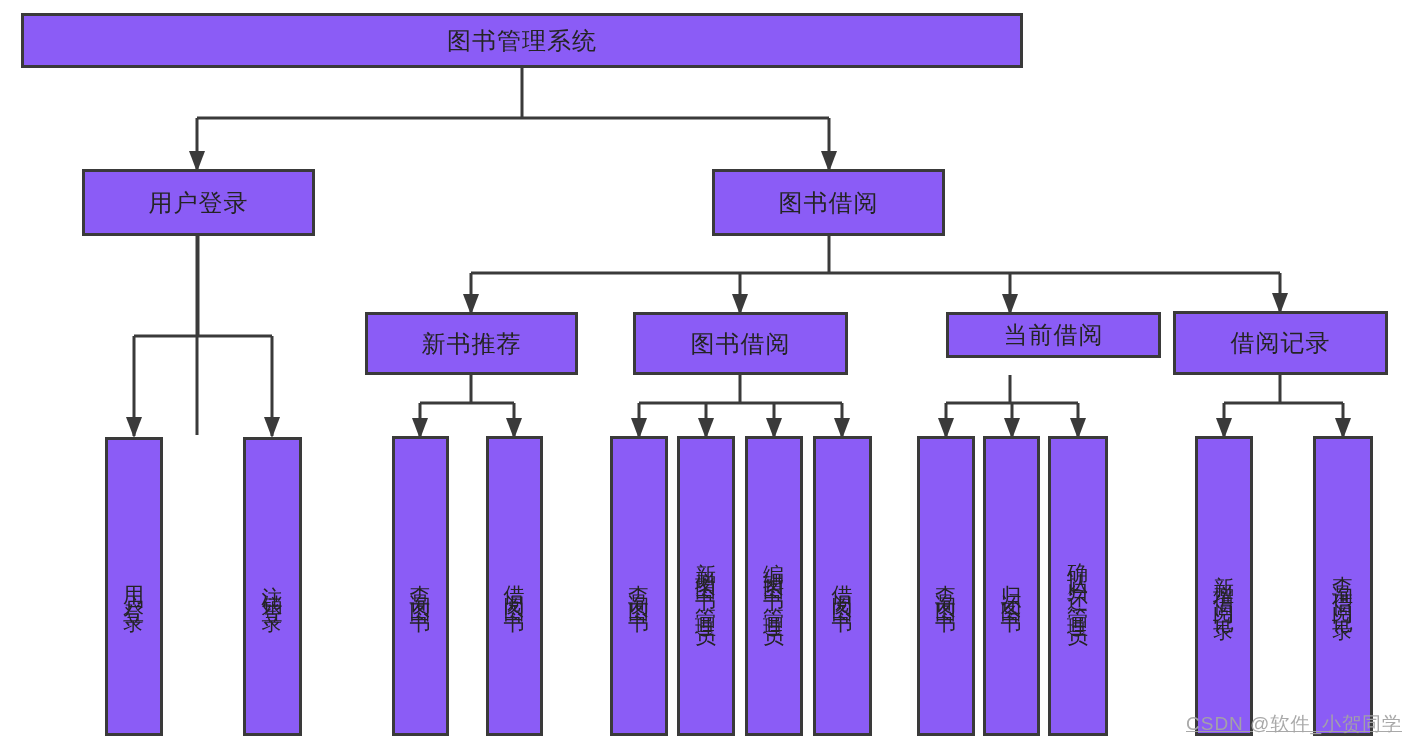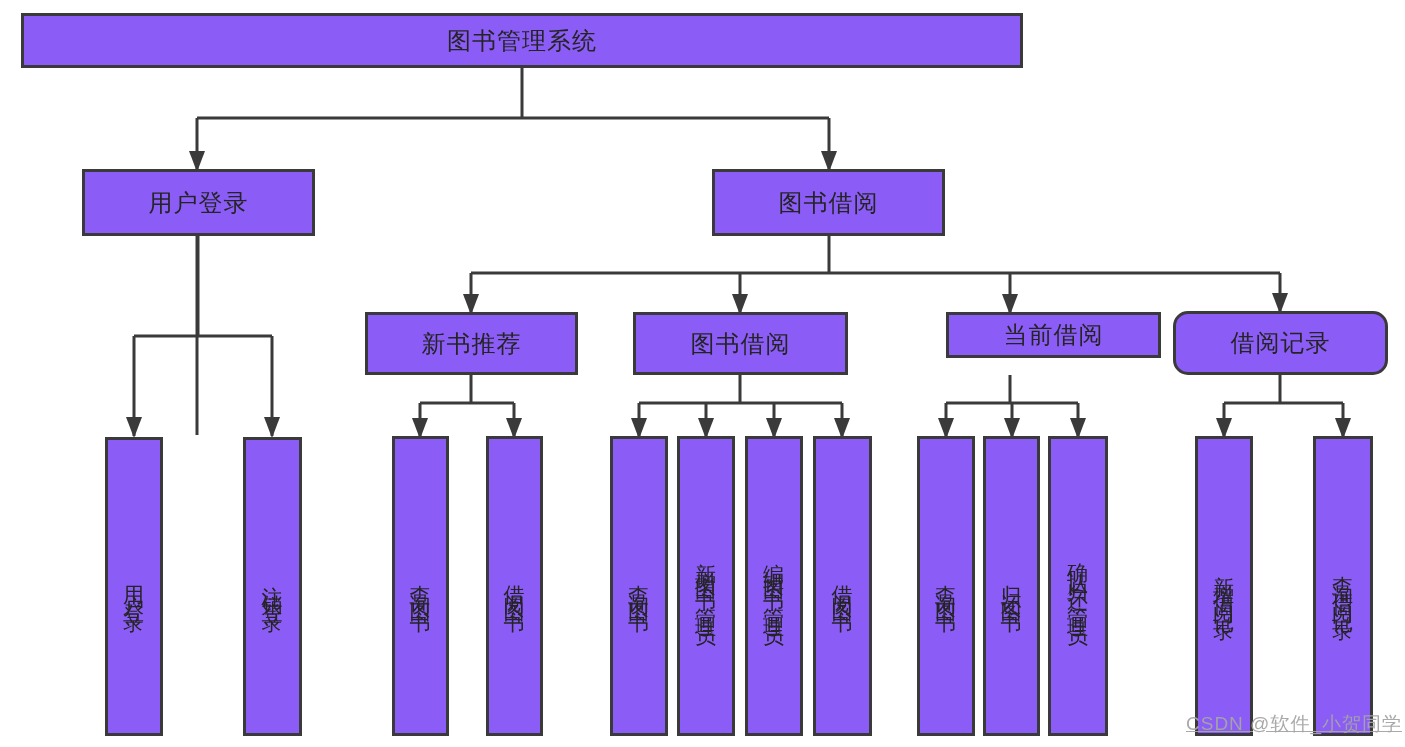--- a/index.html
+++ b/index.html
@@ -101,21 +101,21 @@
 
   <div class="box hbox" style="left:365px;top:312px;width:213px;height:63px;">
     <span>新书推荐</span>
   </div>
   <div class="box hbox" style="left:633px;top:312px;width:215px;height:63px;">
     <span>图书借阅</span>
   </div>
   <div class="box hbox" style="left:903px;top:312px;width:215px;height:46px;margin-left:43px;">
     <span>当前借阅</span>
   </div>
-  <div class="box hbox" style="left:1173px;top:311px;width:215px;height:64px;border-radius:15px;">
+  <div class="box hbox" style="left:1173px;top:311px;width:215px;height:64px;">
     <span>借阅记录</span>
   </div>
 
   <div class="box vbox" style="left:105px;top:437px;width:58px;height:299px;">
     <span class="vtext">用户登录</span>
   </div>
   <div class="box vbox" style="left:243px;top:437px;width:59px;height:299px;">
     <span class="vtext">注销登录</span>
   </div>
 

